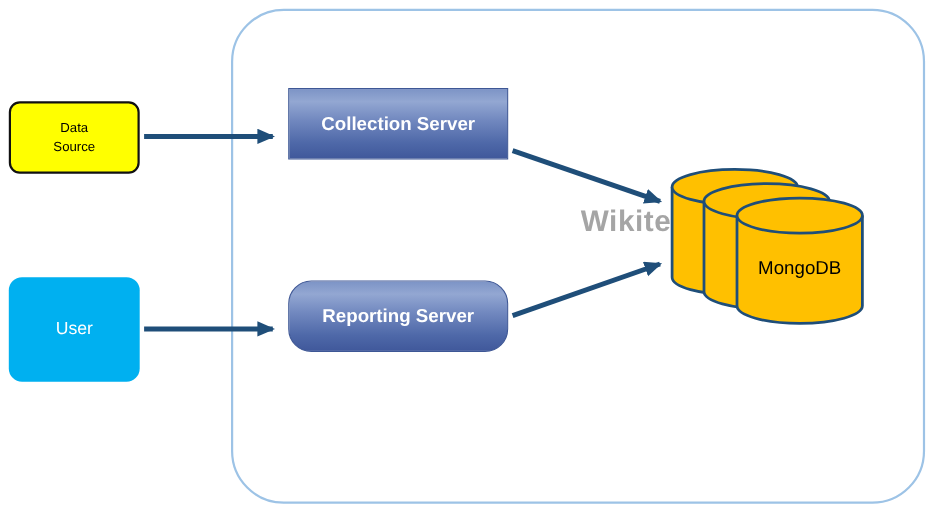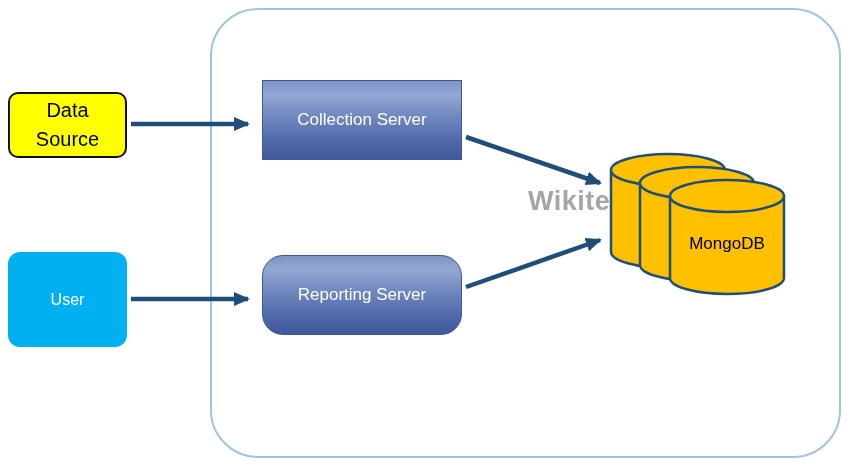--- a/index.html
+++ b/index.html
@@ -22,34 +22,34 @@
     position:absolute;
     display:flex;align-items:center;justify-content:center;
     text-align:center;
     box-sizing:border-box;
   }
   .data-source{
     left:8px;top:92px;width:119px;height:66px;
     background:#FFFF00;
     border:2.5px solid #111111;
     border-radius:10px;
-    color:#000000;font-size:20px;line-height:1.45;
+    color:#000000;font-size:12px;line-height:1.45;
   }
   .data-source .wrap{display:inline-block;max-width:64px;}
   .user{
     left:8px;top:252px;width:119px;height:95px;
     background:#00B0F0;
     border-radius:12px;
     color:#ffffff;font-size:16px;
   }
   .server{
-    width:200px;height:80px;
+    width:200px;height:65px;
     background:linear-gradient(180deg,#7D94C6 0%,#93A7D2 18%,#7188BF 45%,#4E68A8 78%,#40589B 100%);
     border:1px solid #3E5795;
-    color:#ffffff;font-size:17px;
+    color:#ffffff;font-size:17px;font-weight:bold;
   }
   .collection-server{left:262px;top:80px;}
   .reporting-server{left:262px;top:255px;border-radius:21px;}
   .watermark{
     position:absolute;left:528px;top:188px;width:150px;
     color:#8F8F8F;opacity:0.8;
     font-size:27px;font-weight:700;letter-spacing:0.5px;
     line-height:1;
     z-index:2;
   }

